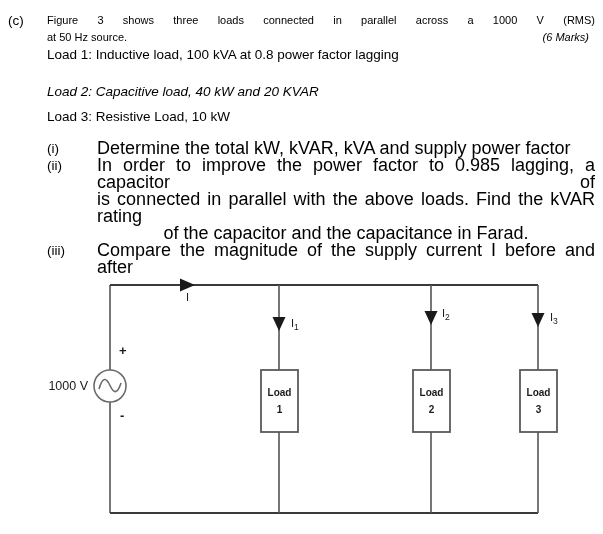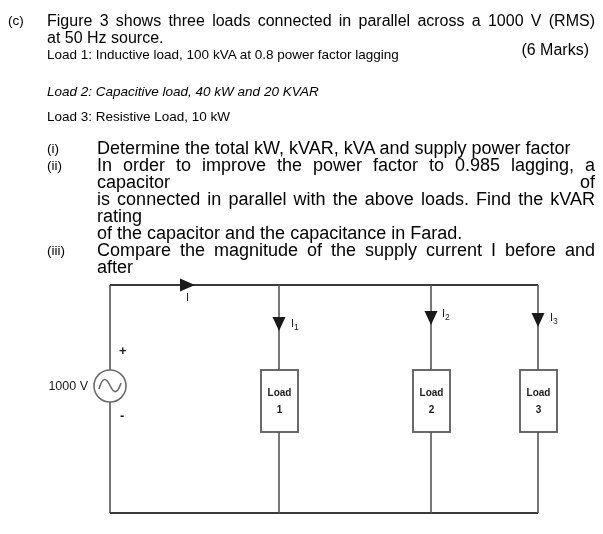--- a/index.html
+++ b/index.html
@@ -32,21 +32,21 @@
     position: absolute;
     left: 8px;
     top: 0;
     font-size: 13.5px;
     line-height: 17px;
   }
 
   .q-body {
     margin-left: 47px;
     margin-right: 8px;
-    font-size: 16px;
+    font-size: 11px;
     line-height: 17px;
   }
 
   #intro-para {
     position: absolute;
     left: 0;
     top: 12px;
     width: 603px;
   }
   #intro-para .q-body {
@@ -58,22 +58,23 @@
     text-align: justify;
     text-align-last: justify;
   }
   .intro-line2 {
     display: block;
     position: relative;
   }
   .marks {
     position: absolute;
     right: 6px;
-    top: 12px;
+    top: 0;
     white-space: nowrap;
+    font-style: italic;
   }
 
   .load-line {
     position: absolute;
     left: 47px;
     font-size: 13.5px;
     line-height: 17px;
     white-space: nowrap;
   }
   #load-line-1 { top: 46px; }
@@ -108,21 +109,21 @@
   .justify-block {
     text-align: justify;
   }
   .justify-block > span.jline {
     display: block;
     text-align: justify;
     text-align-last: justify;
   }
   .justify-block > span.jlast {
     display: block;
-    text-align: left;
+    text-align: center;
   }
 
   
   #circuit-figure {
     position: absolute;
     left: 0;
     top: 265px;
     width: 603px;
     height: 269px;
   }

